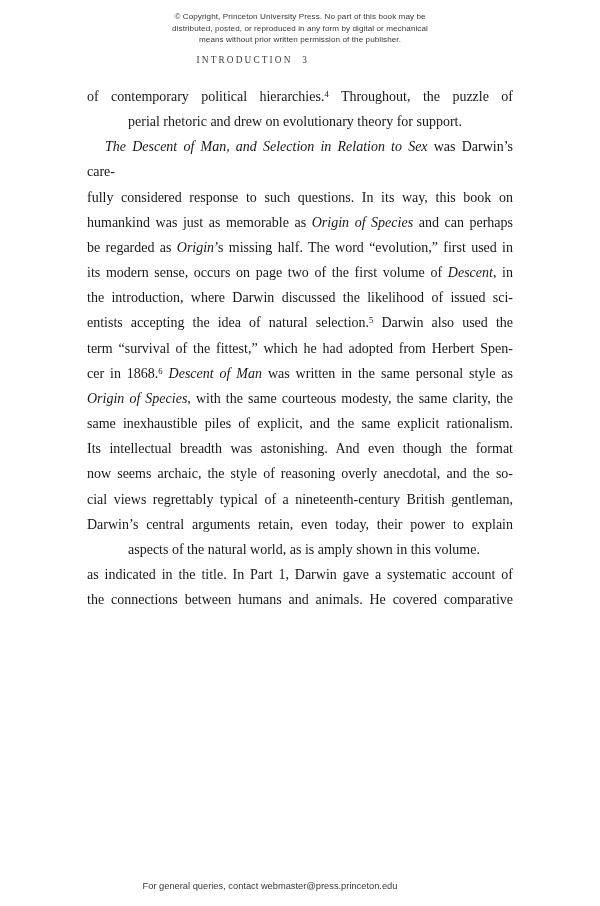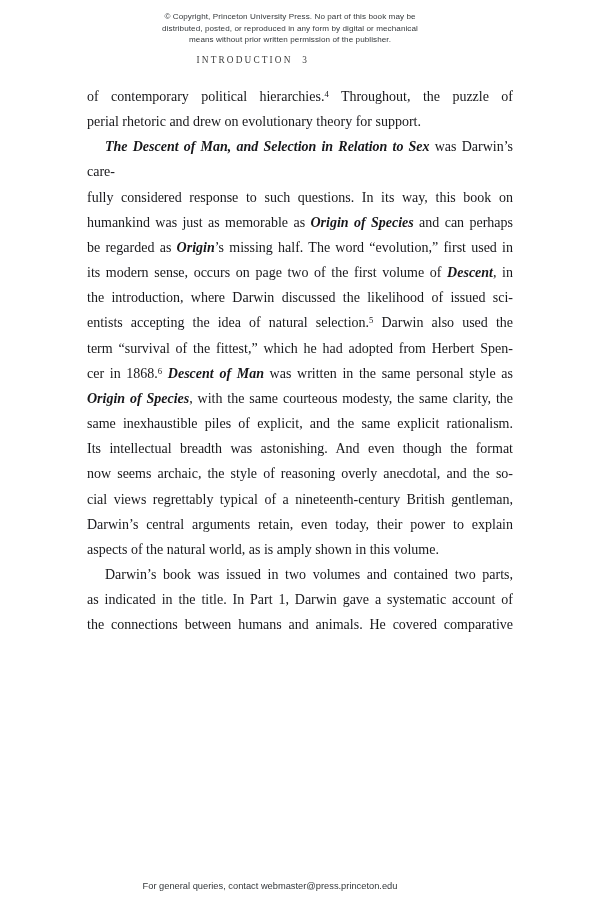--- a/index.html
+++ b/index.html
@@ -13,21 +13,21 @@
     font-family: "Liberation Serif", "DejaVu Serif", serif;
     color: #1a1a1a;
     position: relative;
     overflow: hidden;
   }
 
   
   .copyright-notice {
     position: absolute;
     top: 11px;
-    left: 112px;
+    left: 122px;
     width: 356px;
     text-align: center;
     font-family: "Liberation Sans", "DejaVu Sans", sans-serif;
     font-size: 8.1px;
     line-height: 11.6px;
     color: #33373a;
     letter-spacing: 0.01em;
   }
   .copyright-notice .cline { display: block; white-space: nowrap; }
 
@@ -62,25 +62,25 @@
     color: #17171a;
   }
   
   .tline {
     display: block;
     text-align: justify;
     text-align-last: justify;
     white-space: normal;
   }
   
-  .tline.last { text-align-last: left; }
+  .tline.last { text-align-last: left; margin-left: 41px; }
   
   .tline.indent { text-indent: 18px; }
 
-  .para i { font-style: italic; font-weight: bold; }
+  .para i { font-style: italic; }
   sup {
     font-size: 0.62em;
     vertical-align: 0.48em;
     line-height: 0;
   }
 
   
   .page-footer {
     position: absolute;
     top: 881px;
@@ -123,19 +123,18 @@
       <span class="tline">cer in 1868.<sup>6</sup> <i>Descent of Man</i> was written in the same personal style as</span>
       <span class="tline"><i>Origin of Species</i>, with the same courteous modesty, the same clarity, the</span>
       <span class="tline">same inexhaustible piles of explicit, and the same explicit rationalism.</span>
       <span class="tline">Its intellectual breadth was astonishing. And even though the format</span>
       <span class="tline">now seems archaic, the style of reasoning overly anecdotal, and the so-</span>
       <span class="tline">cial views regrettably typical of a nineteenth-century British gentleman,</span>
       <span class="tline">Darwin’s central arguments retain, even today, their power to explain</span>
       <span class="tline last">aspects of the natural world, as is amply shown in this volume.</span>
     </p>
   <p class="para">
-      <span class="tline indent">Darwin’s book was issued in two volumes and contained two parts,</span>
       <span class="tline">as indicated in the title. In Part 1, Darwin gave a systematic account of</span>
       <span class="tline">the connections between humans and animals. He covered comparative</span>
     </p>
 </div>
 
 <div class="page-footer">For general queries, contact webmaster@press.princeton.edu</div>
 
 </body></html>

